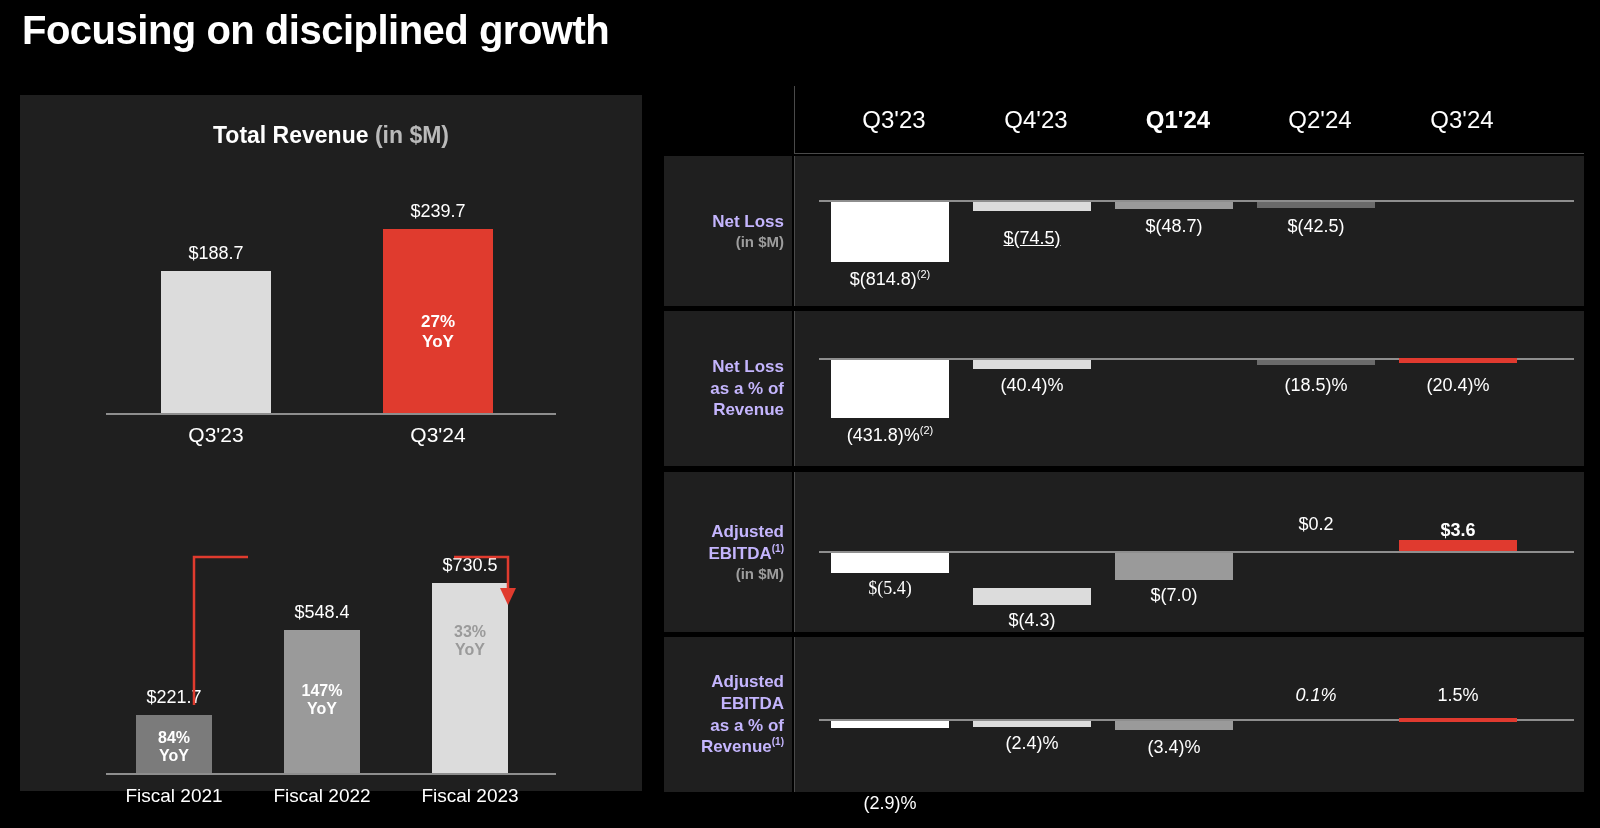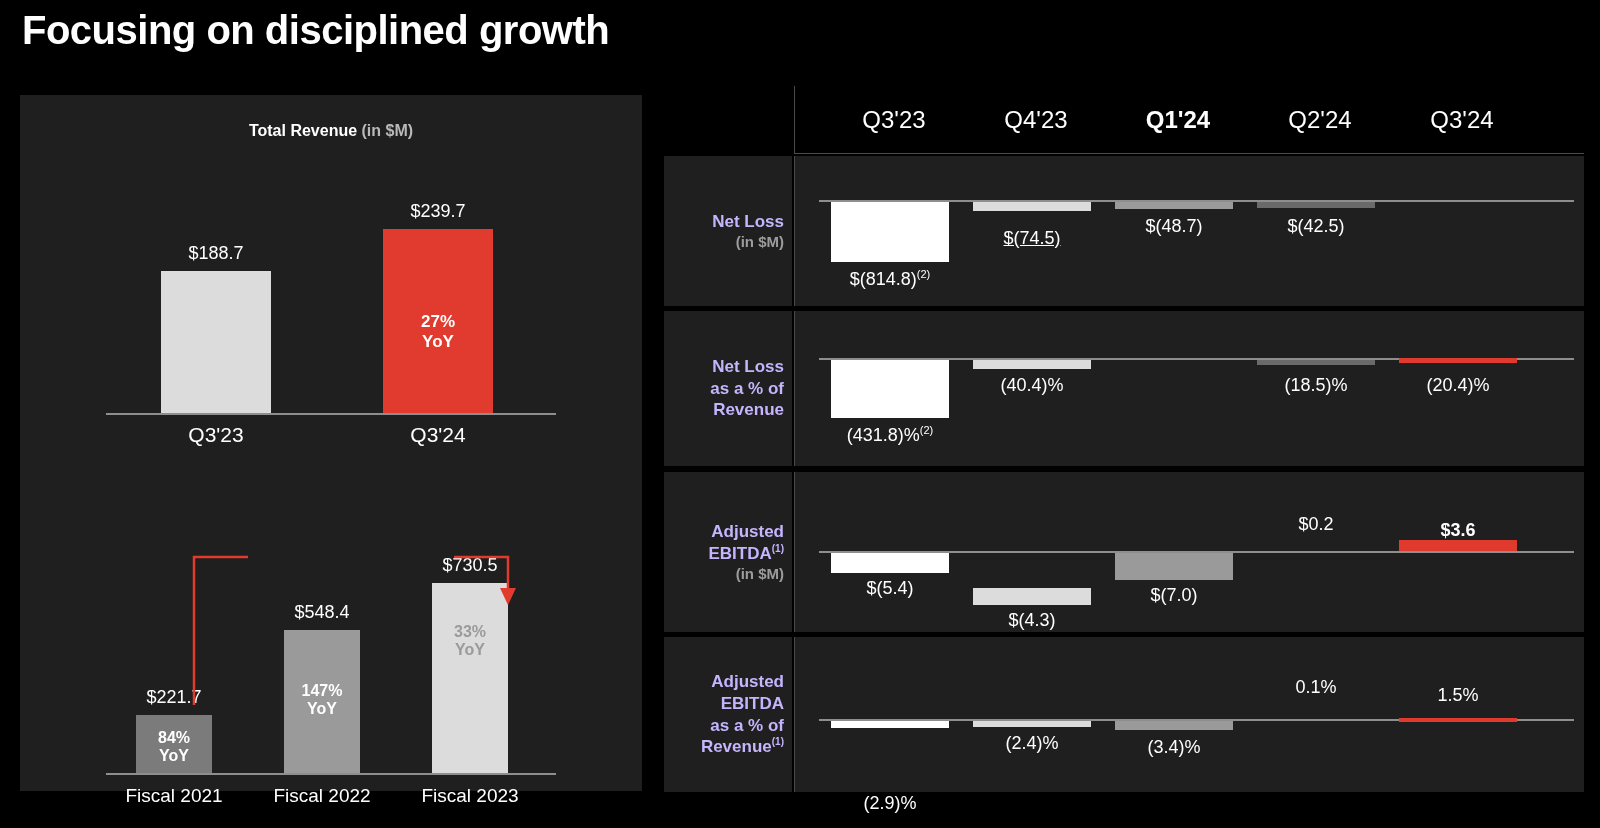--- a/index.html
+++ b/index.html
@@ -16,21 +16,21 @@
     white-space:nowrap;
   }
 
   
   .left-panel{
     position:absolute; left:20px; top:95px; width:622px; height:696px;
     background:#1f1f1f;
   }
   .panel-heading{
     position:absolute; top:27px; left:0; width:100%;
-    text-align:center; font-size:16px; font-weight:bold; white-space:nowrap;
+    text-align:center; font-size:23px; font-weight:bold; white-space:nowrap;
   }
   .panel-heading .sub{ color:#b9b9b9; font-weight:bold; }
 
   
   .rev-chart{ position:absolute; left:86px; top:95px; width:450px; height:225px; }
   .rev-axis{
     position:absolute; left:0; bottom:0; width:100%; height:2px; background:#8e8e8e;
   }
   .rev-col{ position:absolute; bottom:2px; width:110px; }
   .rev-col.c0{ left:55px; }
@@ -295,21 +295,21 @@
       <div class="row-label">
         <div class="main">Adjusted</div>
         <div class="main"><span>EBITDA</span><sup>(1)</sup></div>
         <div class="sub">(in $M)</div>
       </div>
       <div class="row-plot">
         <div class="zeroline" style="top:79px;"></div>
 
         <div class="cell" style="left:24px; width:142px;">
           <div class="bar w" style="top:81px; width:118px; height:20px;"></div>
-          <div class="cell-label" style="top:106px;">$(5.4)</div>
+          <div class="cell-label" style="top:106px;font-family:Liberation Serif, serif;">$(5.4)</div>
         </div>
 
         <div class="cell" style="left:166px; width:142px;margin-top:35px;">
           <div class="bar l" style="top:81px; width:118px; height:17px;"></div>
           <div class="cell-label" style="top:103px;">$(4.3)</div>
         </div>
 
         <div class="cell" style="left:308px; width:142px;">
           <div class="bar m" style="top:81px; width:118px; height:27px;"></div>
           <div class="cell-label" style="top:113px;">$(7.0)</div>
@@ -345,21 +345,21 @@
           <div class="bar l" style="top:84px; width:118px; height:6px;"></div>
           <div class="cell-label" style="top:96px;">(2.4)%</div>
         </div>
 
         <div class="cell" style="left:308px; width:142px;">
           <div class="bar m" style="top:84px; width:118px; height:9px;"></div>
           <div class="cell-label" style="top:100px;">(3.4)%</div>
         </div>
 
         <div class="cell" style="left:450px; width:142px;">
-          <div class="cell-label" style="top:40px;">0.1%</div>
+          <div class="cell-label" style="top:48px;font-style:italic;">0.1%</div>
         </div>
 
         <div class="cell" style="left:592px; width:142px;">
           <div class="bar r" style="top:81px; width:118px; height:4px;"></div>
           <div class="cell-label" style="top:48px;">1.5%</div>
         </div>
       </div>
     </div>
   </div>
 </div>

